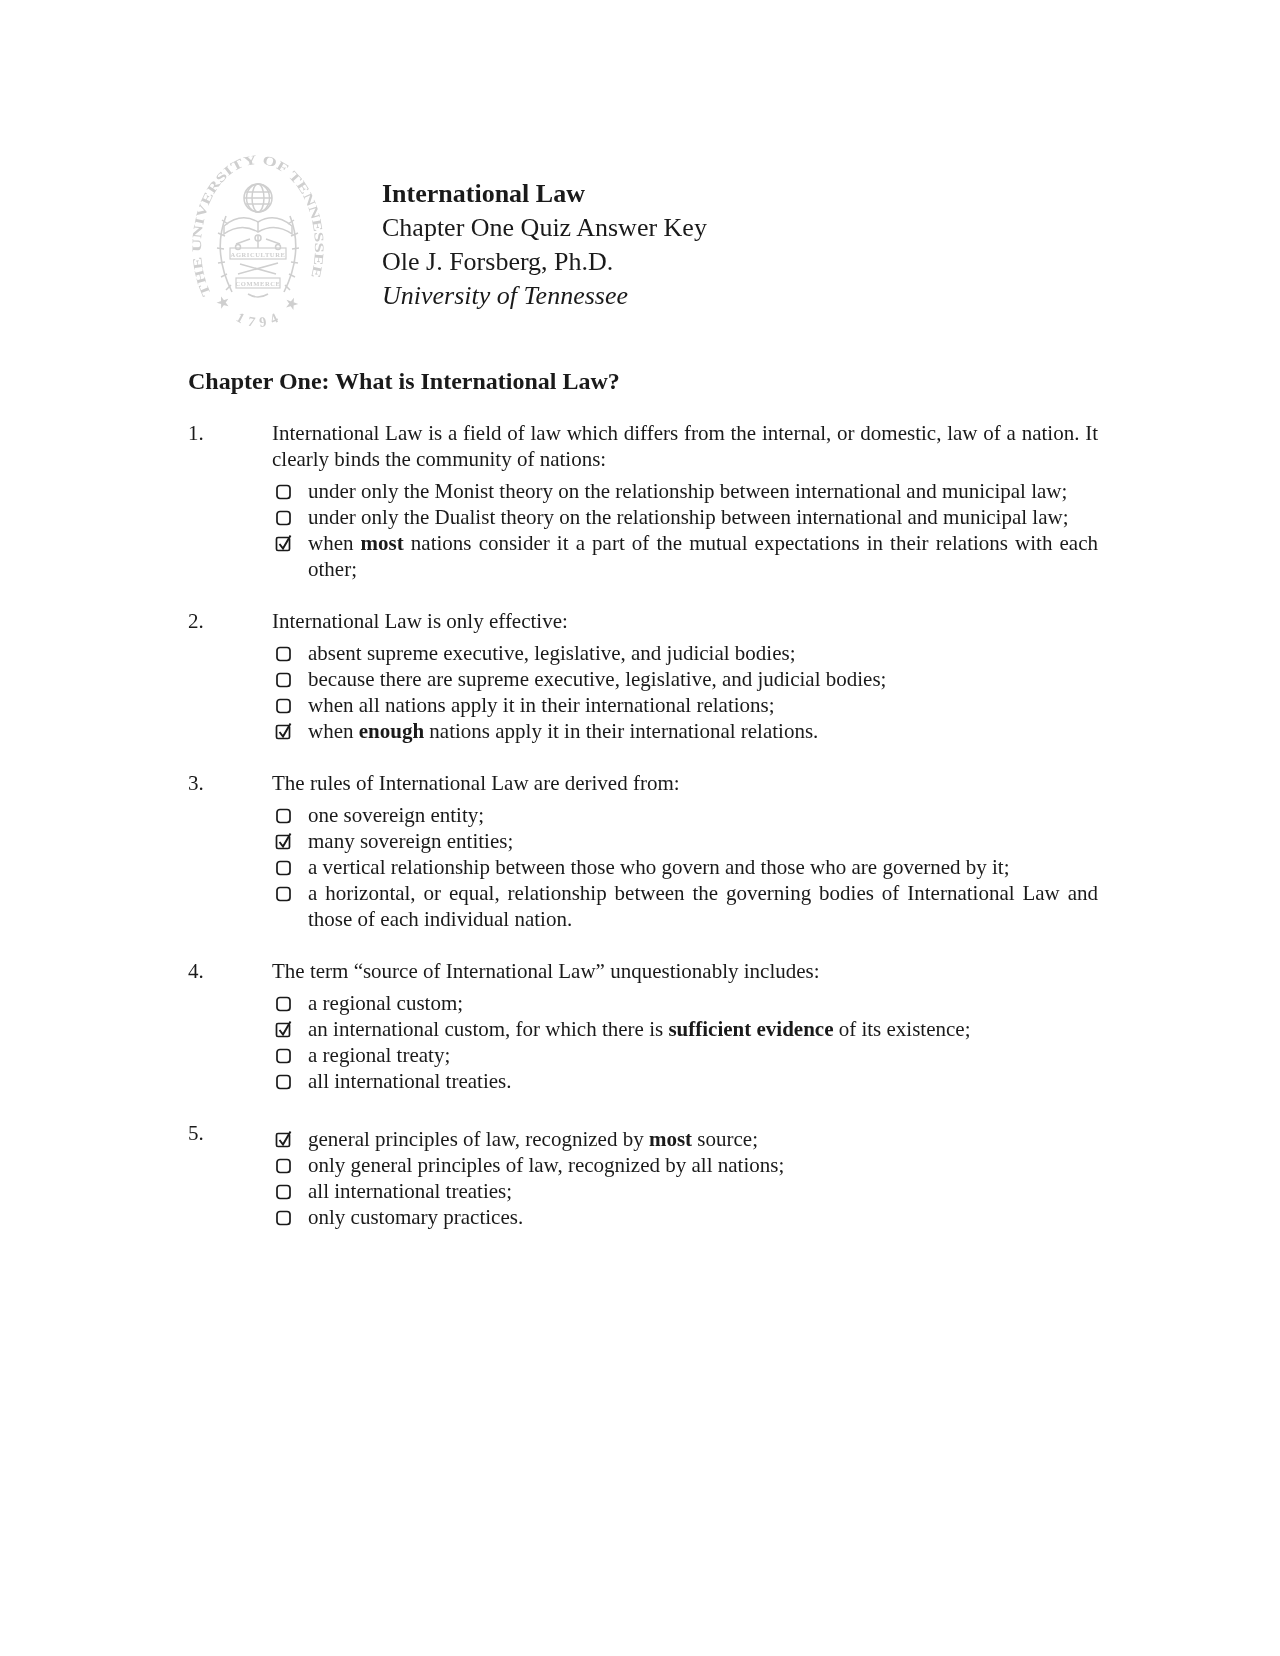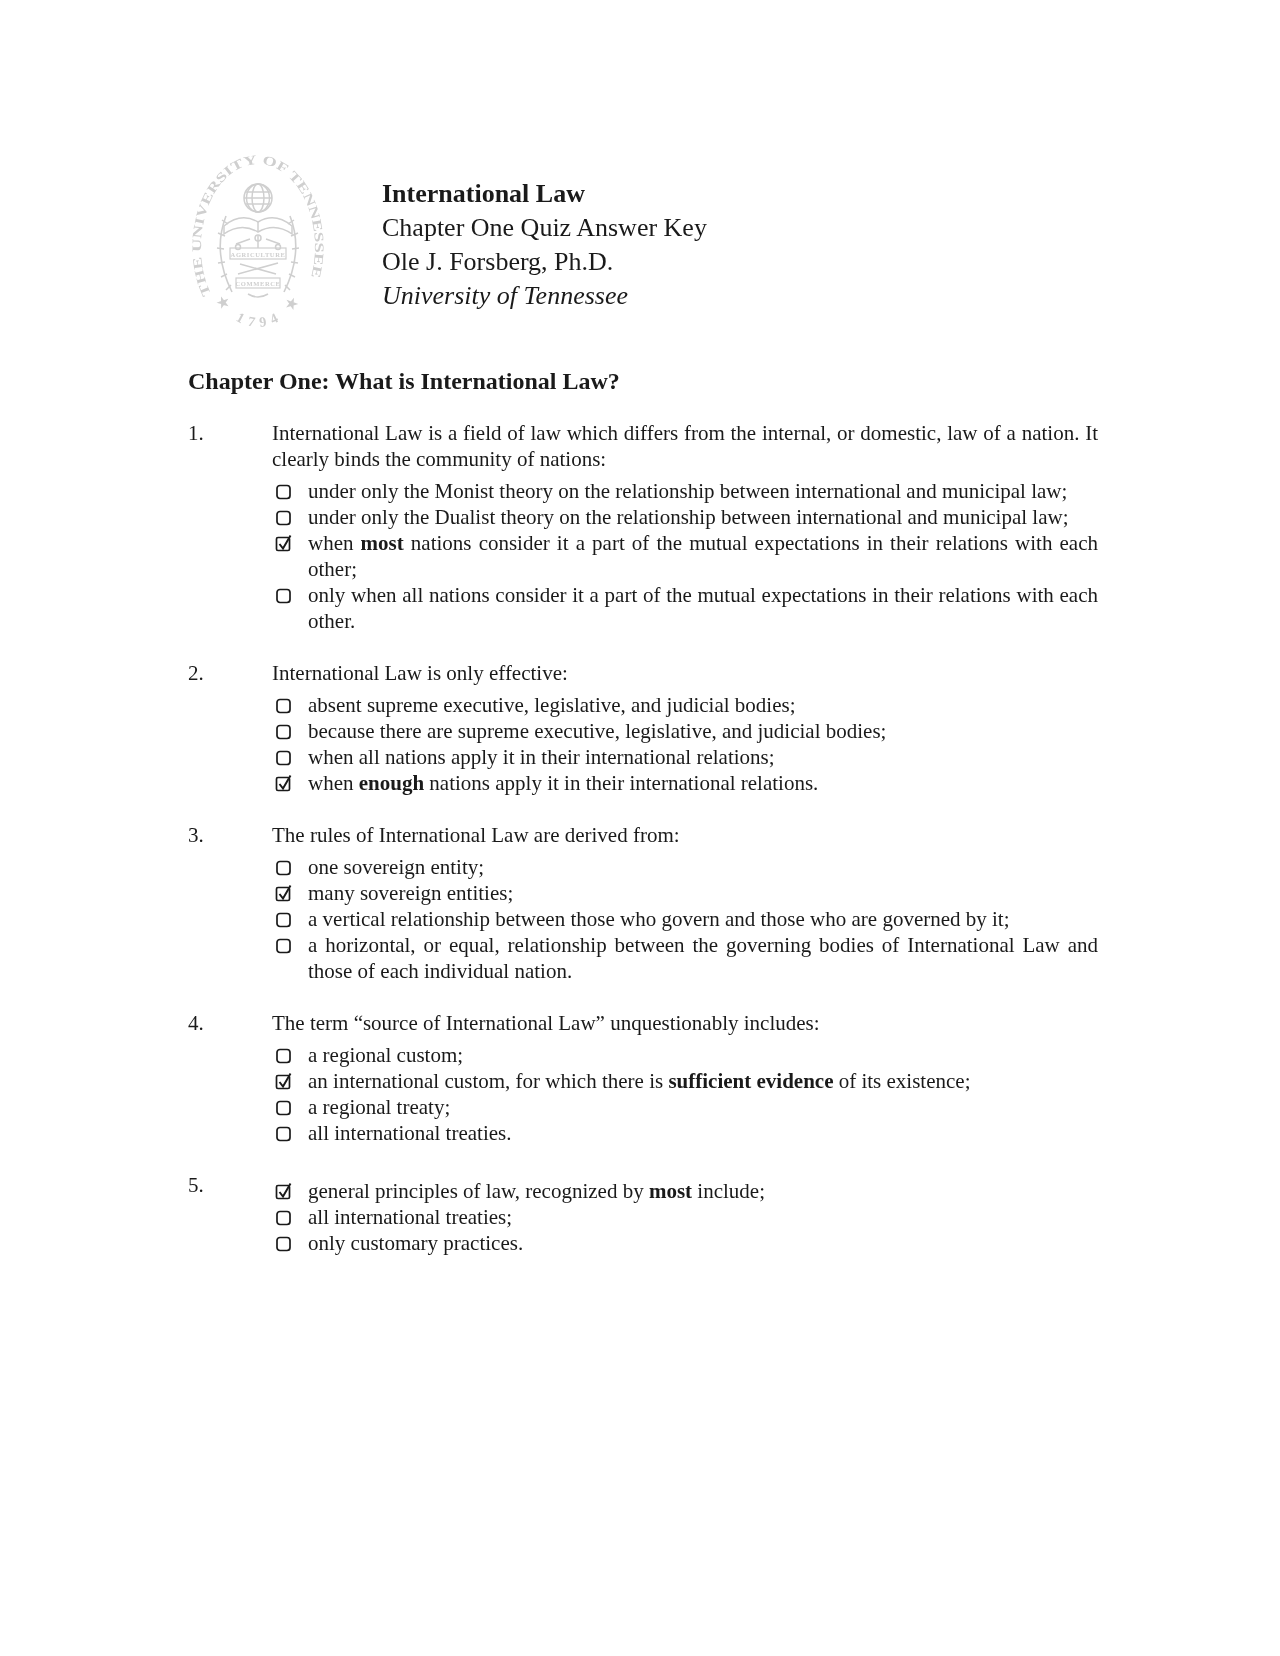--- a/index.html
+++ b/index.html
@@ -131,28 +131,20 @@
               </div>
               <div class="option">
                 <span class="cbwrap">
                   <svg class="cb" viewBox="0 0 18 18">
                     <rect x="1.5" y="3.5" width="13" height="13" rx="1.5"></rect>
                     <path class="tick" d="M4.5 10 L8 14.5 L15.5 1.5"></path>
                   </svg>
                 </span>
                 <span class="otext"><span>when </span><span class="b">most</span><span> nations consider it a part of the mutual expectations in their relations with each other;</span></span>
               </div>
-              <div class="option">
-                <span class="cbwrap">
-                  <svg class="cb" viewBox="0 0 18 18">
-                    <rect x="2" y="3.5" width="13" height="13" rx="3"></rect>
-                  </svg>
-                </span>
-                <span class="otext"><span>only when all nations consider it a part of the mutual expectations in their relations with each other.</span></span>
-              </div>
             </div>
           </div>
         </div>
         <div class="question">
           <div class="qnum">2.</div>
           <div class="qbody">
             <div class="qtext">International Law is only effective:</div>
             <div class="options">
               <div class="option">
                 <span class="cbwrap">
@@ -276,21 +268,29 @@
           <div class="qnum">5.</div>
           <div class="qbody">
             <div class="options">
               <div class="option">
                 <span class="cbwrap">
                   <svg class="cb" viewBox="0 0 18 18">
                     <rect x="1.5" y="3.5" width="13" height="13" rx="1.5"></rect>
                     <path class="tick" d="M4.5 10 L8 14.5 L15.5 1.5"></path>
                   </svg>
                 </span>
-                <span class="otext"><span>general principles of law, recognized by </span><span class="b">most</span><span> include;</span></span>
+                <span class="otext"><span>general principles of law, recognized by </span><span class="b">most</span><span> source;</span></span>
+              </div>
+              <div class="option">
+                <span class="cbwrap">
+                  <svg class="cb" viewBox="0 0 18 18">
+                    <rect x="2" y="3.5" width="13" height="13" rx="3"></rect>
+                  </svg>
+                </span>
+                <span class="otext"><span>only general principles of law, recognized by all nations;</span></span>
               </div>
               <div class="option">
                 <span class="cbwrap">
                   <svg class="cb" viewBox="0 0 18 18">
                     <rect x="2" y="3.5" width="13" height="13" rx="3"></rect>
                   </svg>
                 </span>
                 <span class="otext"><span>all international treaties;</span></span>
               </div>
               <div class="option">

